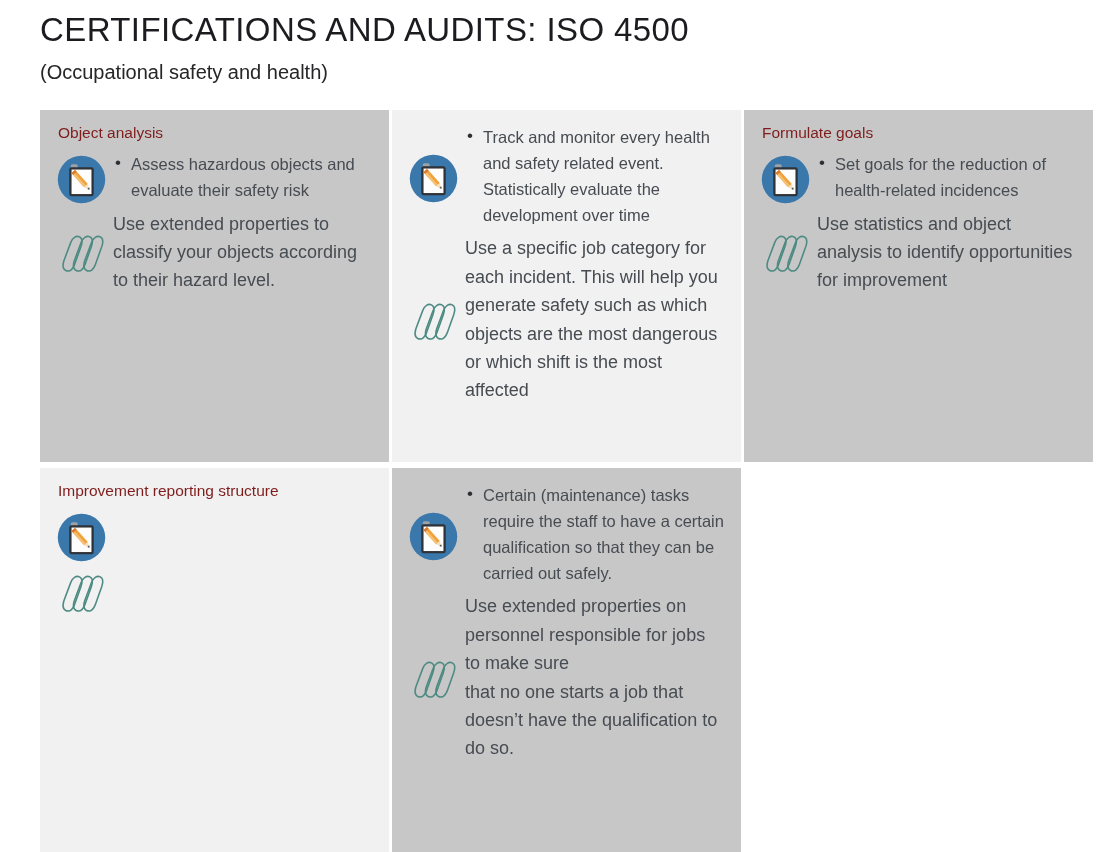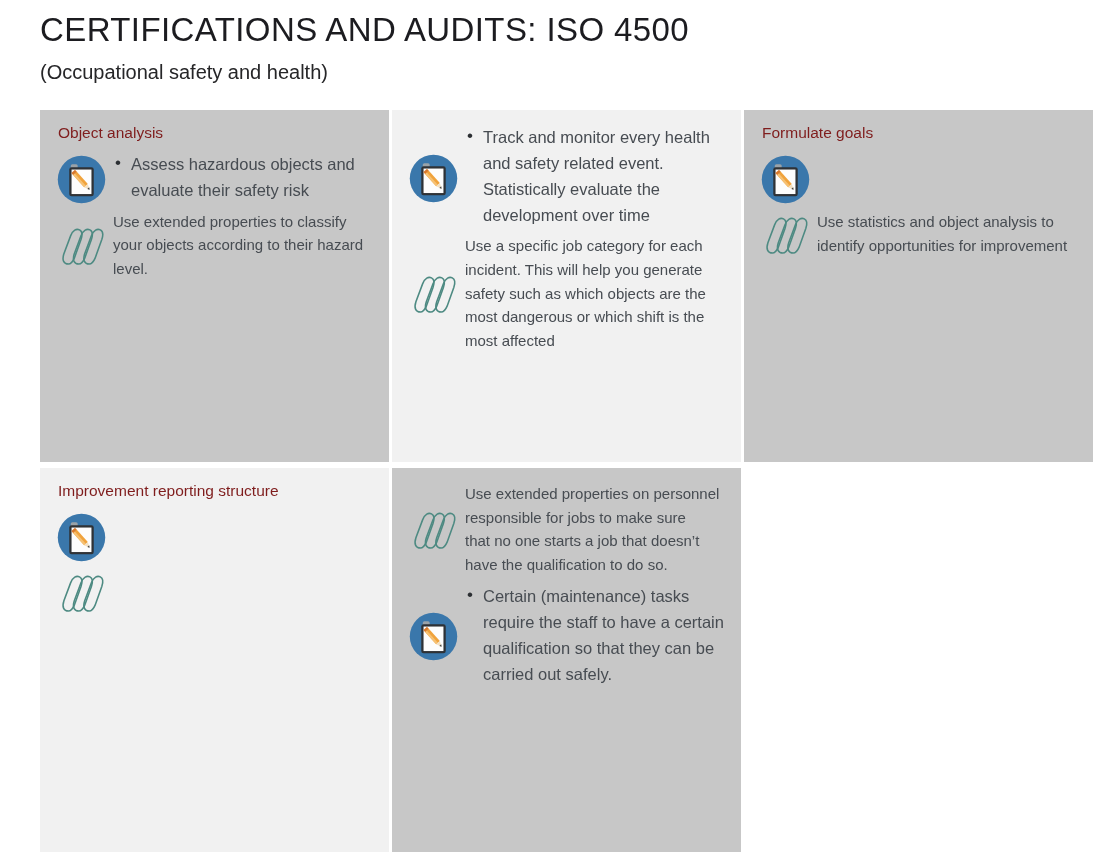--- a/index.html
+++ b/index.html
@@ -115,21 +115,21 @@
   ul.bullets li::before {
     content: "\2022";
     position: absolute;
     left: -16px;
     top: -1px;
     font-size: 17px;
     color: #2c2f33;
     line-height: 1.58;
   }
   .tip-text {
-    font-size: 15px;
+    font-size: 18px;
     line-height: 1.58;
     color: #474c52;
     margin: 0;
     padding-left: 1px;
   }
   .nl-extra { display: block; }
 
   
   .clipboard-svg { width: 49px; height: 49px; display: block; }
   .scribble-svg  { width: 52px; height: 44px; display: block; }
@@ -241,20 +241,25 @@
             <rect x="19" y="19" width="26" height="32" fill="#fdfdfd"></rect>
             <g transform="rotate(-42 33 35)">
               <rect x="30" y="20" width="6.5" height="22" fill="#f0a33c"></rect>
               <rect x="30" y="20" width="3" height="22" fill="#f6c173"></rect>
               <polygon points="30,42 36.5,42 33.25,49" fill="#f3e0c2"></polygon>
               <polygon points="31.6,46.5 34.9,46.5 33.25,49" fill="#3a3a3a"></polygon>
               <rect x="30" y="17" width="6.5" height="3.4" fill="#d8782c"></rect>
             </g>
           </svg>
         </div>
+        <div class="entry-body">
+          <ul class="bullets">
+            <li>Set goals for the reduction of health-related incidences</li>
+          </ul>
+        </div>
       </div>
 
       <div class="entry">
         <div class="entry-icon tip-icon">
           <svg class="scribble-svg" viewBox="0 0 70 58" xmlns="http://www.w3.org/2000/svg">
             <g fill="none" stroke="#4d8a82" stroke-width="2.1">
               <path d="M18 52 C12 52 9 47 12 38 L21 14 C24 6 29 4 33 6 C37 8 37 13 35 19 L26 44 C23 51 21 52 18 52 Z"></path>
               <path d="M32 52 C26 52 23 47 26 38 L35 14 C38 6 43 4 47 6 C51 8 51 13 49 19 L40 44 C37 51 35 52 32 52 Z"></path>
               <path d="M46 52 C40 52 37 47 40 38 L49 14 C52 6 57 4 61 6 C65 8 65 13 63 19 L54 44 C51 51 49 52 46 52 Z"></path>
             </g>
@@ -297,35 +302,20 @@
               <path d="M18 52 C12 52 9 47 12 38 L21 14 C24 6 29 4 33 6 C37 8 37 13 35 19 L26 44 C23 51 21 52 18 52 Z"></path>
               <path d="M32 52 C26 52 23 47 26 38 L35 14 C38 6 43 4 47 6 C51 8 51 13 49 19 L40 44 C37 51 35 52 32 52 Z"></path>
               <path d="M46 52 C40 52 37 47 40 38 L49 14 C52 6 57 4 61 6 C65 8 65 13 63 19 L54 44 C51 51 49 52 46 52 Z"></path>
             </g>
           </svg>
         </div>
       </div>
     </div>
 
     <div class="card w-col gap-right bg-dark">
-
-      <div class="entry">
-        <div class="entry-icon tip-icon">
-          <svg class="scribble-svg" viewBox="0 0 70 58" xmlns="http://www.w3.org/2000/svg">
-            <g fill="none" stroke="#4d8a82" stroke-width="2.1">
-              <path d="M18 52 C12 52 9 47 12 38 L21 14 C24 6 29 4 33 6 C37 8 37 13 35 19 L26 44 C23 51 21 52 18 52 Z"></path>
-              <path d="M32 52 C26 52 23 47 26 38 L35 14 C38 6 43 4 47 6 C51 8 51 13 49 19 L40 44 C37 51 35 52 32 52 Z"></path>
-              <path d="M46 52 C40 52 37 47 40 38 L49 14 C52 6 57 4 61 6 C65 8 65 13 63 19 L54 44 C51 51 49 52 46 52 Z"></path>
-            </g>
-          </svg>
-        </div>
-        <div class="entry-body">
-          <p class="tip-text"><span>Use extended properties on personnel responsible for jobs to make sure</span><span class="nl-extra">that no one starts a job that doesn’t have the qualification to do so.</span></p>
-        </div>
-      </div>
 
       <div class="entry">
         <div class="entry-icon">
           <svg class="clipboard-svg" viewBox="0 0 64 64" xmlns="http://www.w3.org/2000/svg">
             <circle cx="32" cy="32" r="31" fill="#3a77ab"></circle>
             <rect x="18" y="12" width="9" height="7" rx="2" fill="#9aa2a8"></rect>
             <rect x="16" y="16" width="32" height="38" rx="3" fill="#2f3236"></rect>
             <rect x="19" y="19" width="26" height="32" fill="#fdfdfd"></rect>
             <g transform="rotate(-42 33 35)">
               <rect x="30" y="20" width="6.5" height="22" fill="#f0a33c"></rect>
@@ -335,17 +325,32 @@
               <rect x="30" y="17" width="6.5" height="3.4" fill="#d8782c"></rect>
             </g>
           </svg>
         </div>
         <div class="entry-body">
           <ul class="bullets">
             <li><span>Certain (maintenance) tasks require the staff to have a certain qualification so that they can be</span><span class="nl-extra">carried out safely.</span></li>
           </ul>
         </div>
       </div>
+
+      <div class="entry">
+        <div class="entry-icon tip-icon">
+          <svg class="scribble-svg" viewBox="0 0 70 58" xmlns="http://www.w3.org/2000/svg">
+            <g fill="none" stroke="#4d8a82" stroke-width="2.1">
+              <path d="M18 52 C12 52 9 47 12 38 L21 14 C24 6 29 4 33 6 C37 8 37 13 35 19 L26 44 C23 51 21 52 18 52 Z"></path>
+              <path d="M32 52 C26 52 23 47 26 38 L35 14 C38 6 43 4 47 6 C51 8 51 13 49 19 L40 44 C37 51 35 52 32 52 Z"></path>
+              <path d="M46 52 C40 52 37 47 40 38 L49 14 C52 6 57 4 61 6 C65 8 65 13 63 19 L54 44 C51 51 49 52 46 52 Z"></path>
+            </g>
+          </svg>
+        </div>
+        <div class="entry-body">
+          <p class="tip-text"><span>Use extended properties on personnel responsible for jobs to make sure</span><span class="nl-extra">that no one starts a job that doesn’t have the qualification to do so.</span></p>
+        </div>
+      </div>
     </div>
 
     <div class="card w-col spacer"></div>
   </div>
 </div>
 
 </body></html>

